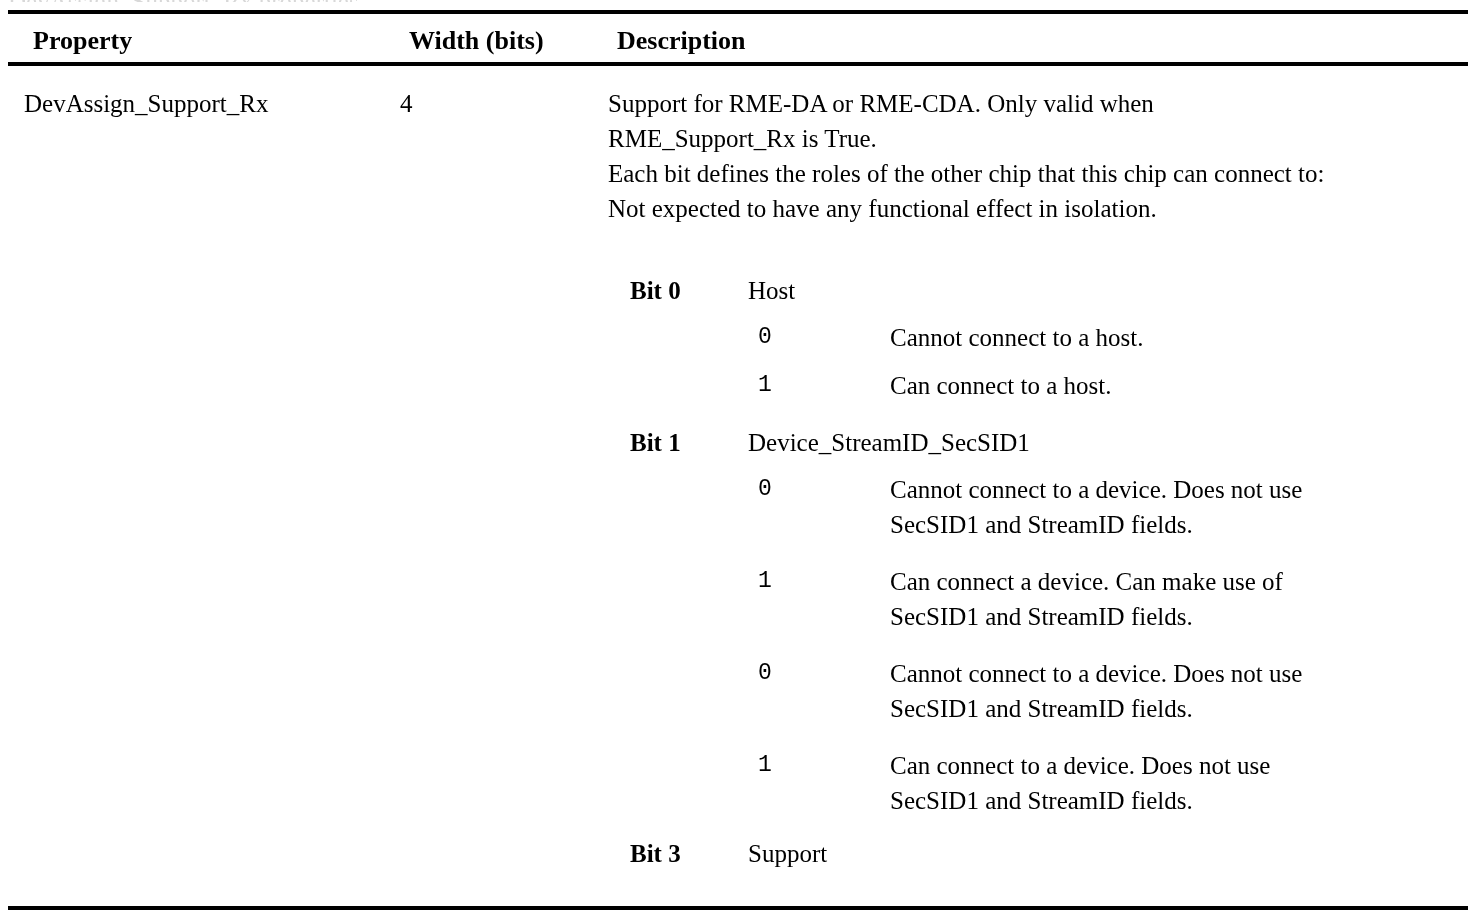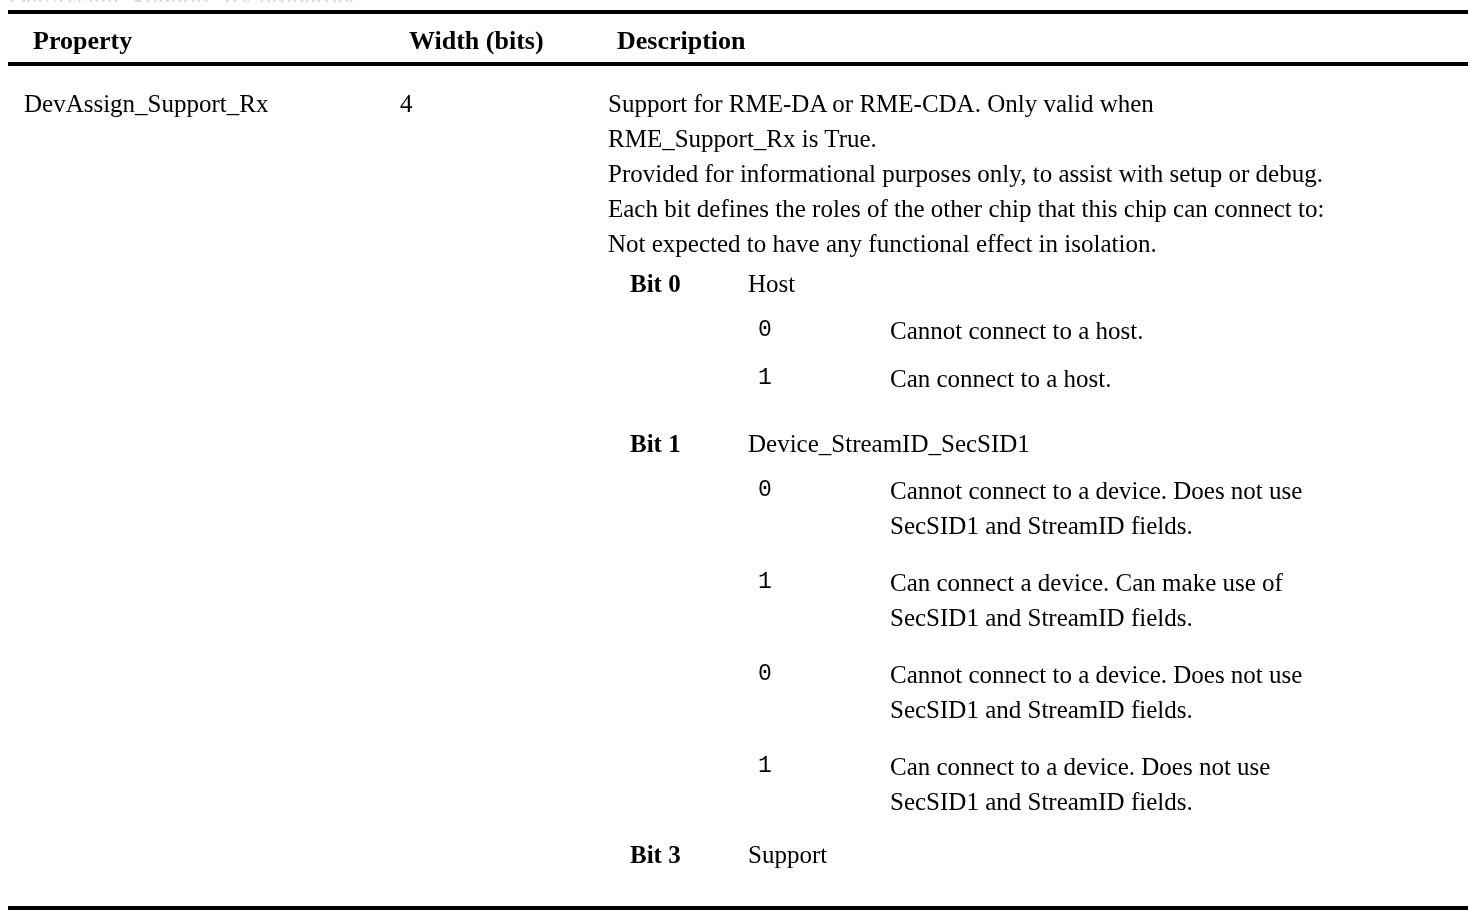--- a/index.html
+++ b/index.html
@@ -87,21 +87,21 @@
     white-space: nowrap;
   }
 
   
   .bits {
     position: absolute;
     left: 630px;
     top: 182px;
     width: 840px;
   }
-  .bit-group { position: relative; }
+  .bit-group { position: relative; margin-top: 7px; }
 
   .bit-head {
     position: relative;
     height: 45px;
   }
   .bit-label {
     position: absolute;
     left: 0;
     top: 0;
     font-weight: bold;
@@ -156,21 +156,20 @@
 
   <div class="body-row">
 
     <div class="col-prop cell-text">DevAssign_Support_Rx</div>
 
     <div class="col-width cell-text">4</div>
 
     <div class="desc-block">
       <div class="desc-line">Support for RME-DA or RME-CDA. Only valid when</div>
       <div class="desc-line">RME_Support_Rx is True.</div>
-      <div class="desc-line">Provided for informational purposes only, to assist with setup or debug.</div>
       <div class="desc-line">Each bit defines the roles of the other chip that this chip can connect to:</div>
       <div class="desc-line">Not expected to have any functional effect in isolation.</div>
     </div>
 
     <div class="bits">
 
       <div class="bit-group">
         <div class="bit-head">
           <span class="bit-label">Bit 0</span>
           <span class="bit-name">Host</span>
@@ -178,21 +177,21 @@
         <div class="bit-value-row">
           <span class="bit-value">0</span>
           <div class="bit-desc">Cannot connect to a host.</div>
         </div>
         <div class="bit-value-row">
           <span class="bit-value">1</span>
           <div class="bit-desc">Can connect to a host.</div>
         </div>
       </div>
 
-      <div class="bit-group" style="margin-top:32px;">
+      <div class="bit-group" style="margin-top:24px;">
         <div class="bit-head">
           <span class="bit-label">Bit 1</span>
           <span class="bit-name">Device_StreamID_SecSID1</span>
         </div>
         <div class="bit-value-row">
           <span class="bit-value">0</span>
           <div class="bit-desc">Cannot connect to a device. Does not use SecSID1 and StreamID fields.</div>
         </div>
         <div class="bit-value-row" style="margin-top:22px;">
           <span class="bit-value">1</span>

